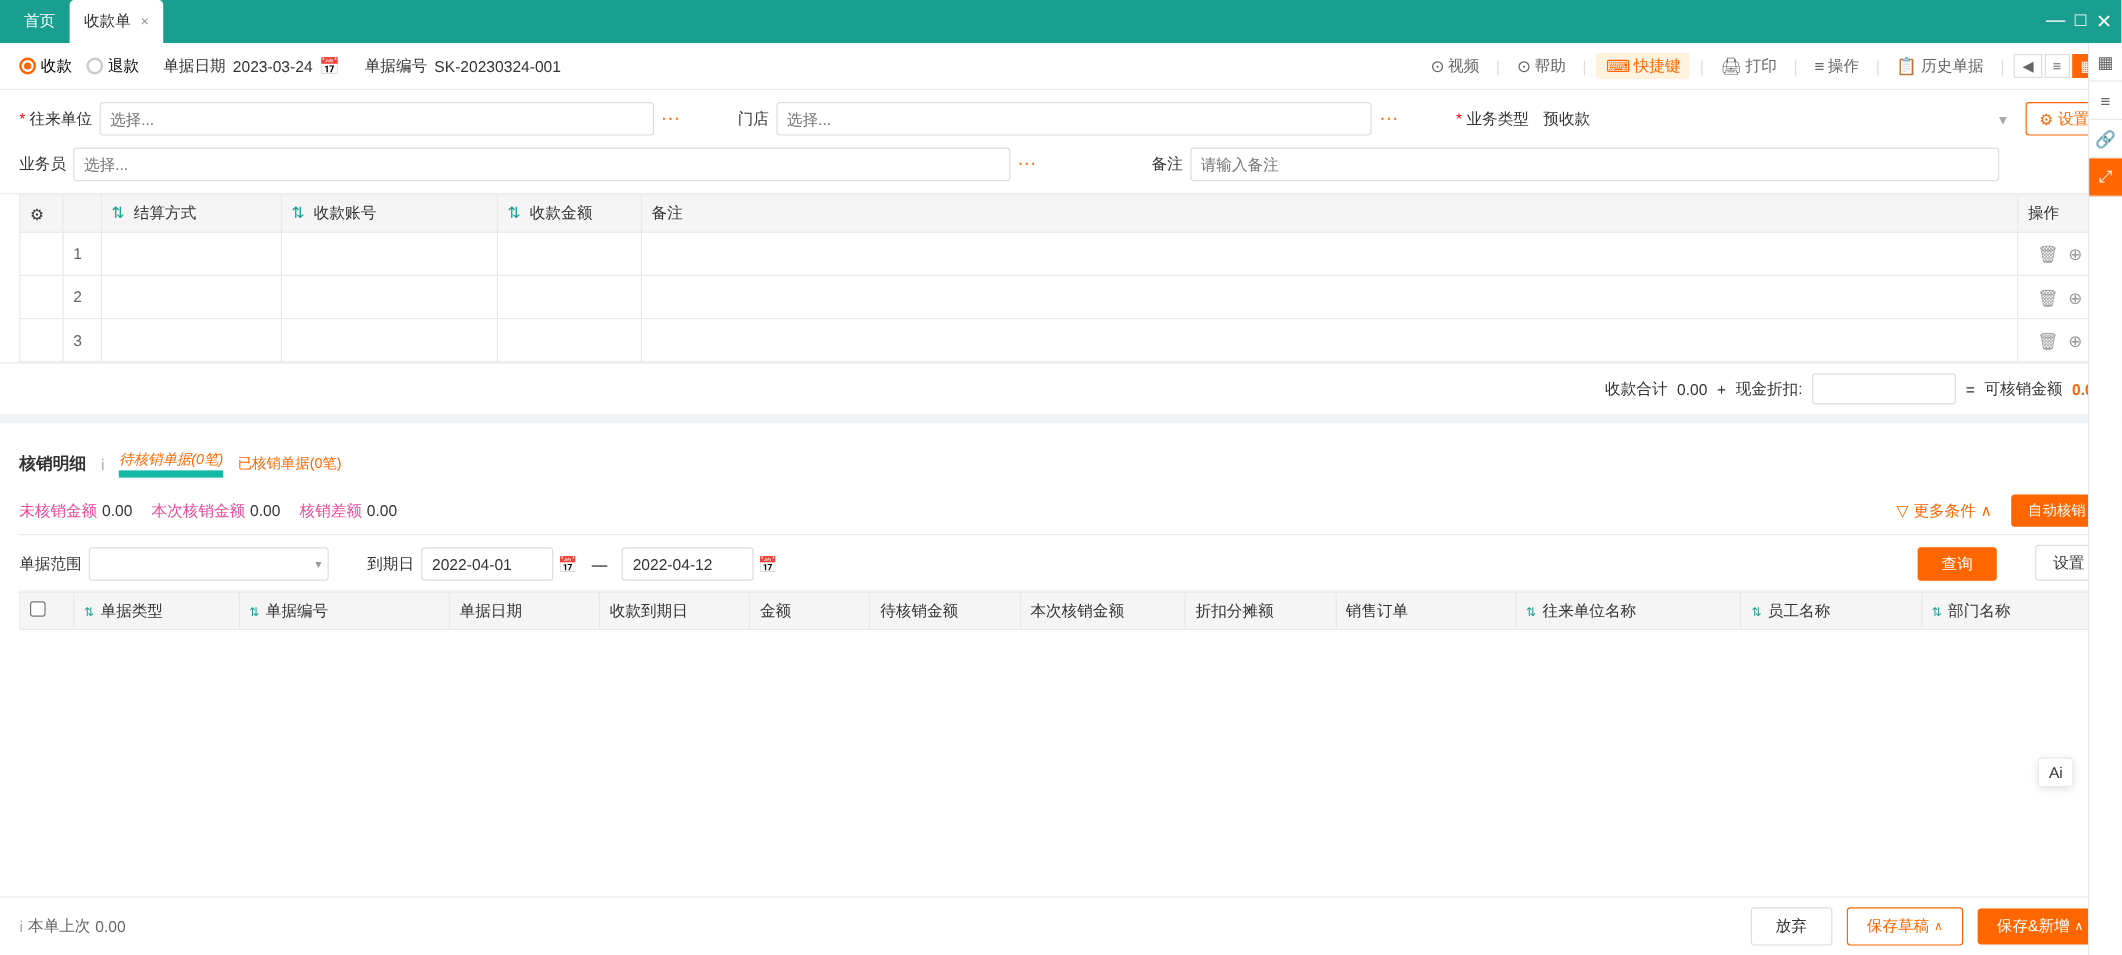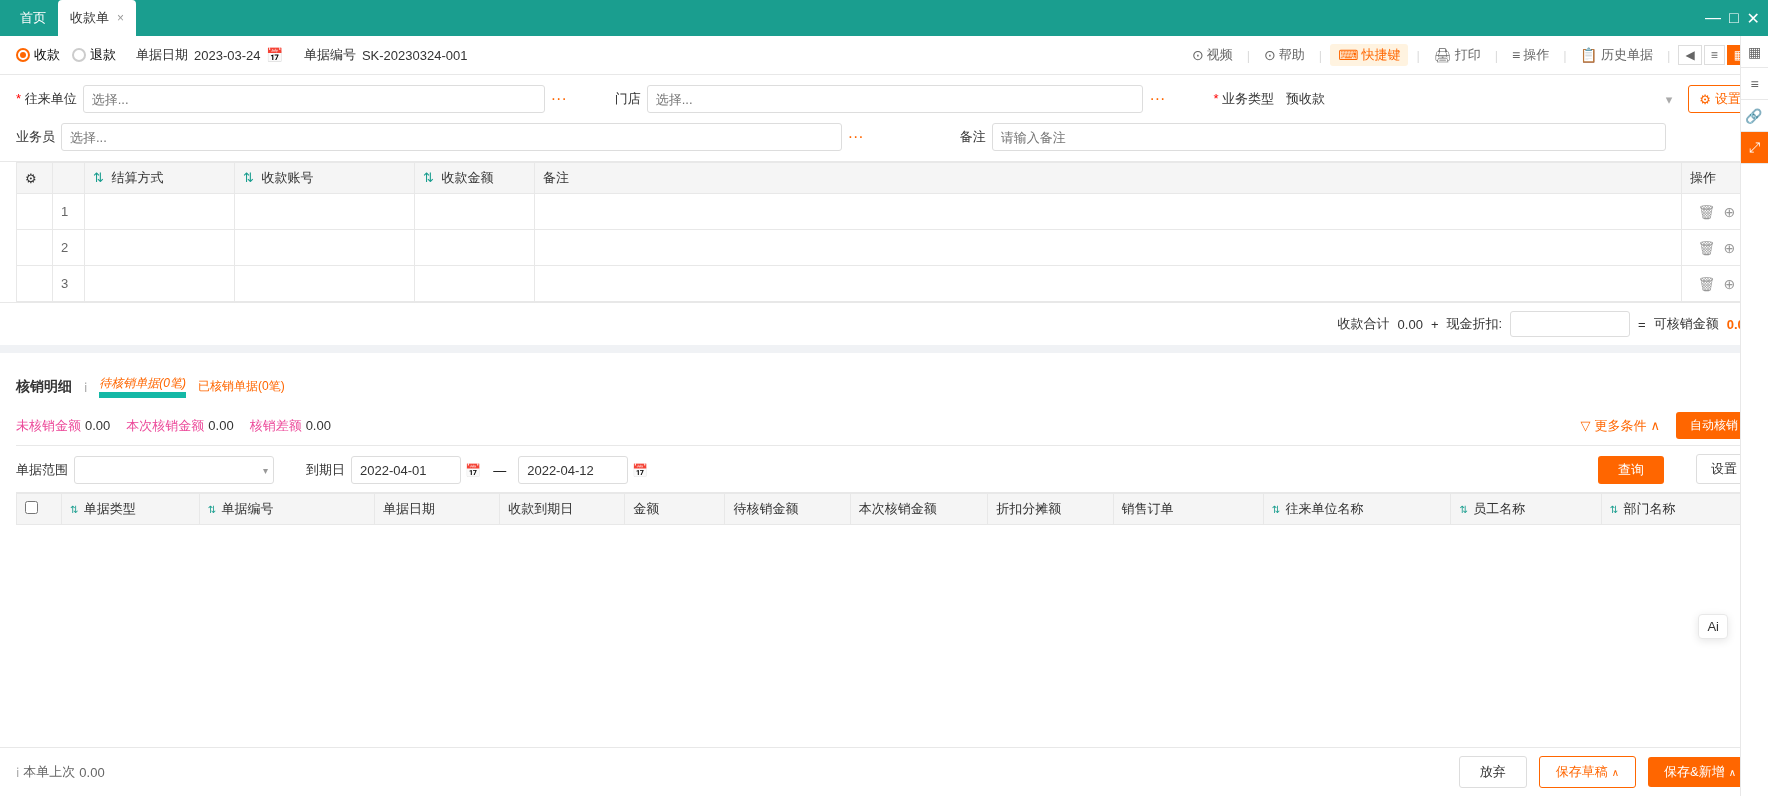--- a/index.html
+++ b/index.html
@@ -183,21 +183,21 @@
       align-items: center; gap: 0; background: #fff; border-left: 1px solid #e8e8e8; height: calc(796px - 36px);
     }
     .sidebar-icon {
       width: 28px; height: 32px; display: flex; align-items: center; justify-content: center;
       cursor: pointer; color: #666; font-size: 14px; border-bottom: 1px solid #e8e8e8;
     }
     .sidebar-icon.active { background: #ff6600; color: #fff; }
 
     
     .ai-badge {
-      position: fixed; right: 40px; bottom: 157px; background: #fff; border: 1px solid #e8e8e8;
+      position: fixed; right: 40px; bottom: 140px; background: #fff; border: 1px solid #e8e8e8;
       border-radius: 4px; padding: 4px 8px; color: #333; font-size: 13px; cursor: pointer;
       box-shadow: 0 2px 8px rgba(0,0,0,0.1);
     }
     ::-webkit-scrollbar { width: 6px; }
     ::-webkit-scrollbar-track { background: #f1f1f1; }
     ::-webkit-scrollbar-thumb { background: #ccc; border-radius: 3px; }
   </style>
 </head>
 <body>
 

